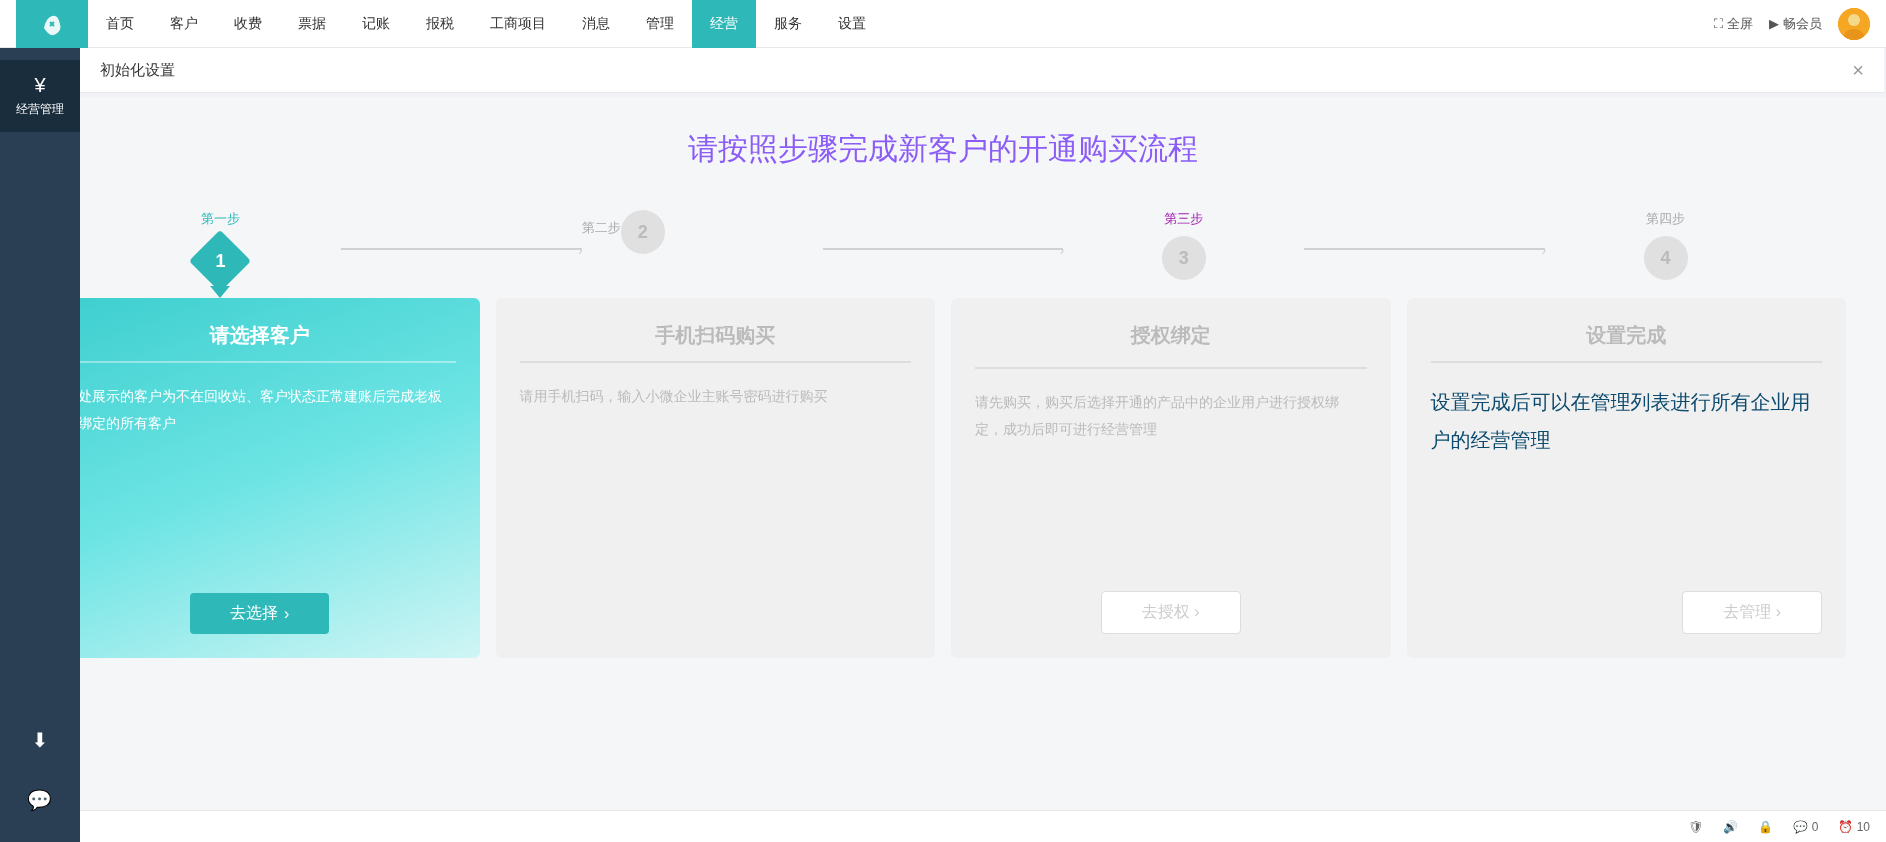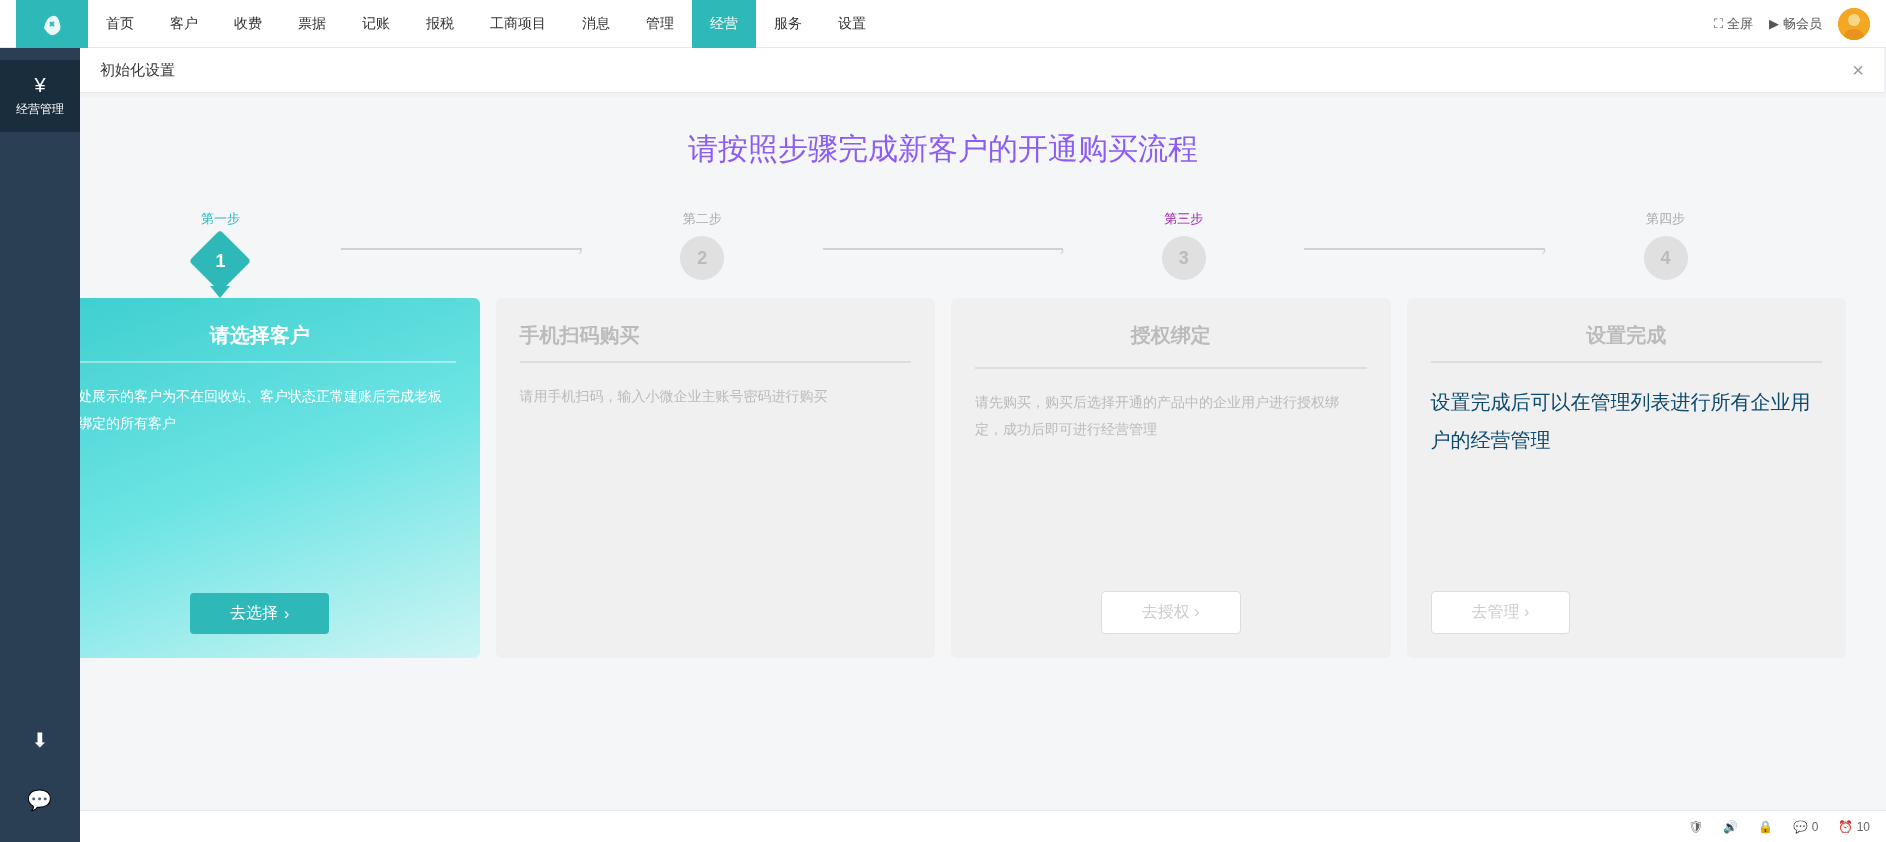--- a/index.html
+++ b/index.html
@@ -201,21 +201,21 @@
       </div>
       <div class="step-pointer"></div>
     </div>
 
     <div style="flex:1;display:flex;align-items:center;padding-top:38px;">
       <div style="flex:1;height:2px;background:#d0d0d0;position:relative;">
         <div style="position:absolute;right:-1px;top:-6px;font-size:14px;color:#d0d0d0;">›</div>
       </div>
     </div>
 
-    <div style="display:flex;flex-direction:column;align-items:center;flex:1;">
+    <div style="display:flex;flex-direction:row;align-items:center;flex:1;">
       <span style="font-size:13px;color:#aaa;margin-bottom:8px;">第二步</span>
       <div style="width:44px;height:44px;border-radius:50%;background:#e0e0e0;display:flex;align-items:center;justify-content:center;font-size:18px;font-weight:bold;color:#bbb;">2</div>
     </div>
 
     <div style="flex:1;display:flex;align-items:center;padding-top:38px;">
       <div style="flex:1;height:2px;background:#d0d0d0;position:relative;">
         <div style="position:absolute;right:-1px;top:-6px;font-size:14px;color:#d0d0d0;">›</div>
       </div>
     </div>
 
@@ -243,38 +243,38 @@
       <div class="card-desc" style="color:#fff;font-size:14px;line-height:1.9;flex:1;">该处展示的客户为不在回收站、客户状态正常建账后完成老板端绑定的所有客户</div>
       <div style="display:flex;justify-content:center;margin-top:auto;padding-top:20px;">
         <button class="card-btn active">
           <span>去选择</span>
           <span>›</span>
         </button>
       </div>
     </div>
 
     <div class="step-card inactive" style="flex:1;">
-      <div class="card-title inactive" style="text-align:left;font-size:20px;font-weight:600;margin-bottom:20px;border-bottom:2px solid #ddd;padding-bottom:12px;">手机扫码购买</div>
+      <div class="card-title inactive" style="text-align:center;font-size:20px;font-weight:600;margin-bottom:20px;border-bottom:2px solid #ddd;padding-bottom:12px;">手机扫码购买</div>
       <div style="color:#bbb;font-size:14px;line-height:1.9;flex:1;">请用手机扫码，输入小微企业主账号密码进行购买</div>
     </div>
 
     <div class="step-card inactive" style="flex:1;">
       <div class="card-title inactive" style="text-align:center;font-size:20px;font-weight:600;margin-bottom:20px;border-bottom:2px solid #ddd;padding-bottom:18px;">授权绑定</div>
       <div style="color:#bbb;font-size:14px;line-height:1.9;flex:1;">请先购买，购买后选择开通的产品中的企业用户进行授权绑定，成功后即可进行经营管理</div>
       <div style="display:flex;justify-content:center;margin-top:auto;padding-top:20px;">
         <button class="card-btn disabled">
           <span>去授权 ›</span>
         </button>
       </div>
     </div>
 
     <div class="step-card inactive" style="flex:1;">
       <div class="card-title inactive" style="text-align:center;font-size:20px;font-weight:600;margin-bottom:20px;border-bottom:2px solid #ddd;padding-bottom:12px;">设置完成</div>
       <div style="color:#0c4a6e;font-size:20px;line-height:1.9;flex:1;">设置完成后可以在管理列表进行所有企业用户的经营管理</div>
-      <div style="display:flex;justify-content:flex-start;margin-top:auto;padding-top:20px;">
+      <div style="display:flex;justify-content:flex-end;margin-top:auto;padding-top:20px;">
         <button class="card-btn disabled">
           <span>去管理 ›</span>
         </button>
       </div>
     </div>
   </div>
 </div>
 
 <div class="status-bar">
   <span>▶</span>

